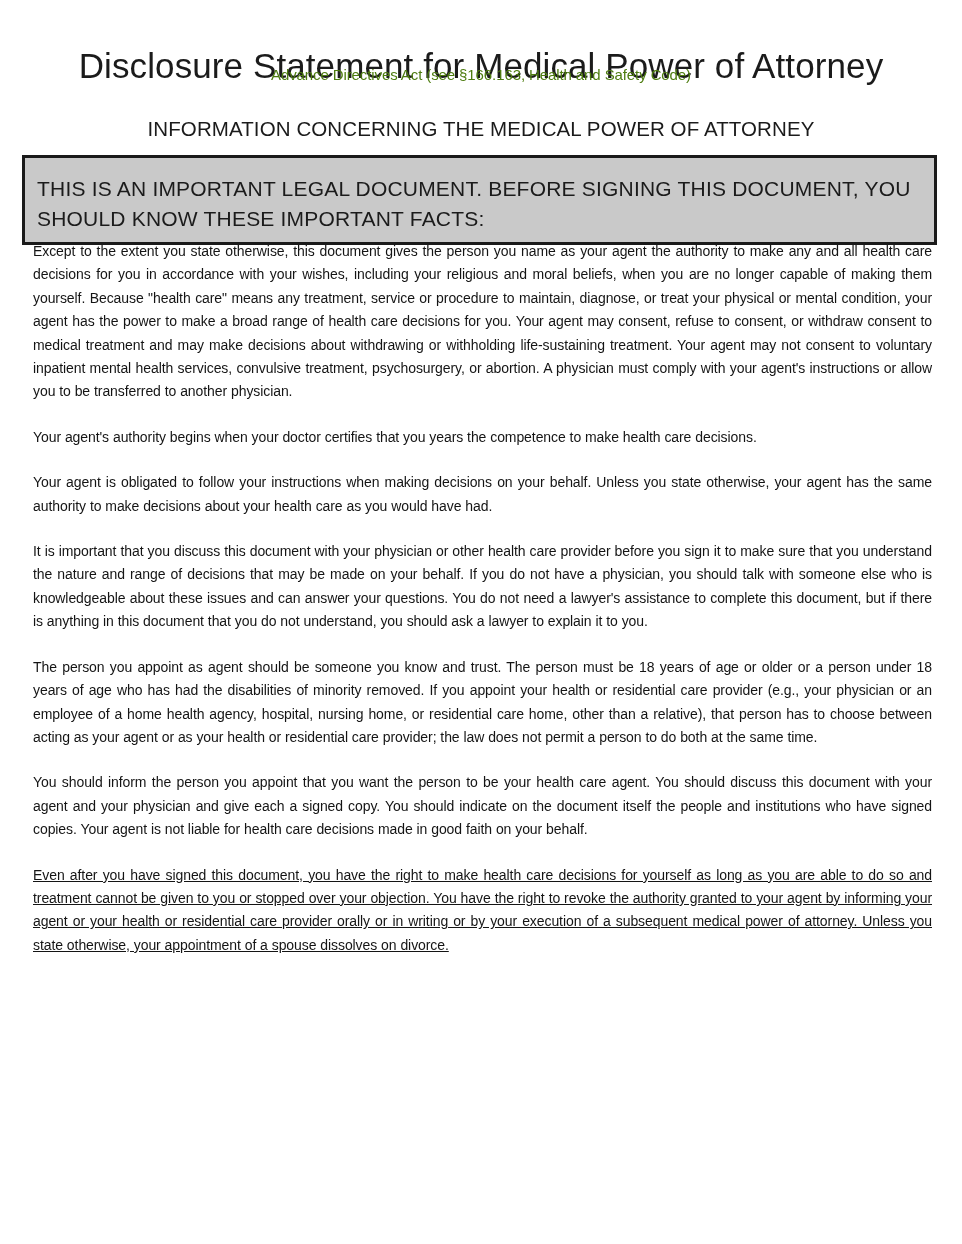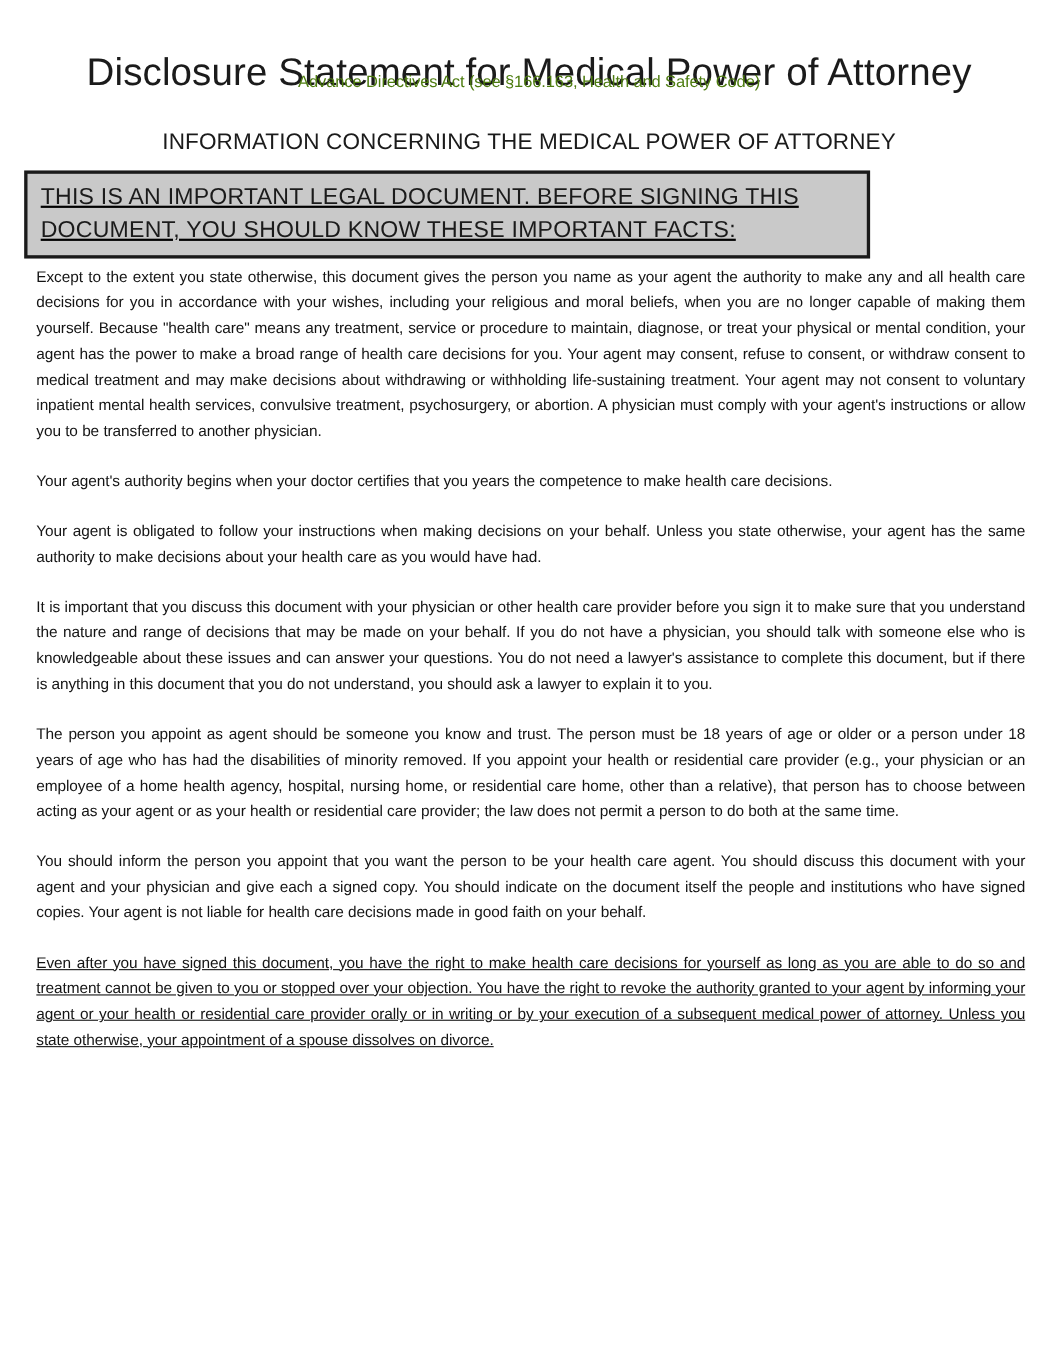--- a/index.html
+++ b/index.html
@@ -65,26 +65,25 @@
     letter-spacing: 0.1px;
     color: #1b1b1b;
     white-space: nowrap;
   }
 
   
   .notice-box {
     position: absolute;
     left: 22px;
     top: 155px;
-    width: 769px;
+    width: 915px;
     box-sizing: border-box;
     border: 3px solid #1a1a1a;
     background: #c9c9c9;
-    padding: 6px 10px 8px 12px;
-    text-decoration: underline;
+    padding: 16px 10px 8px 12px;
   }
   .notice-text {
     font-size: 21px;
     line-height: 30px;
     font-weight: 400;
     letter-spacing: 0.2px;
     color: #1b1b1b;
     margin: 0;
   }
 

